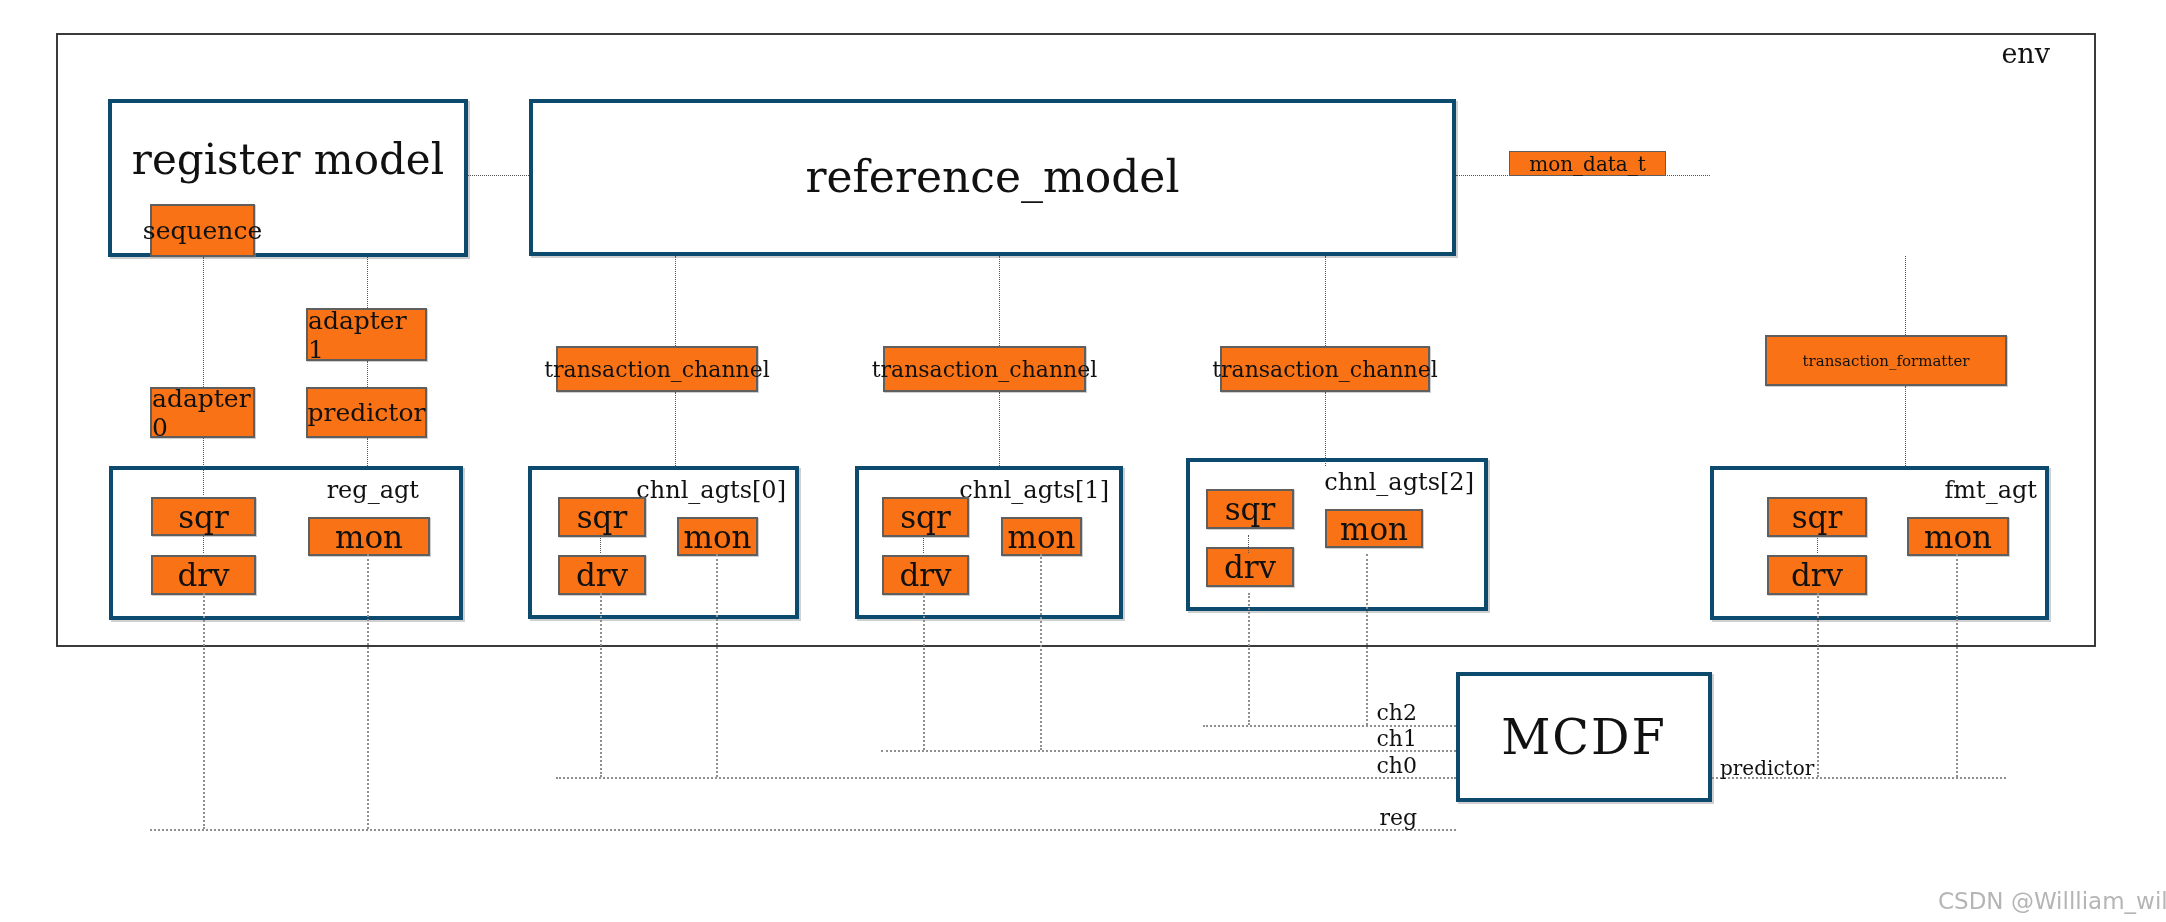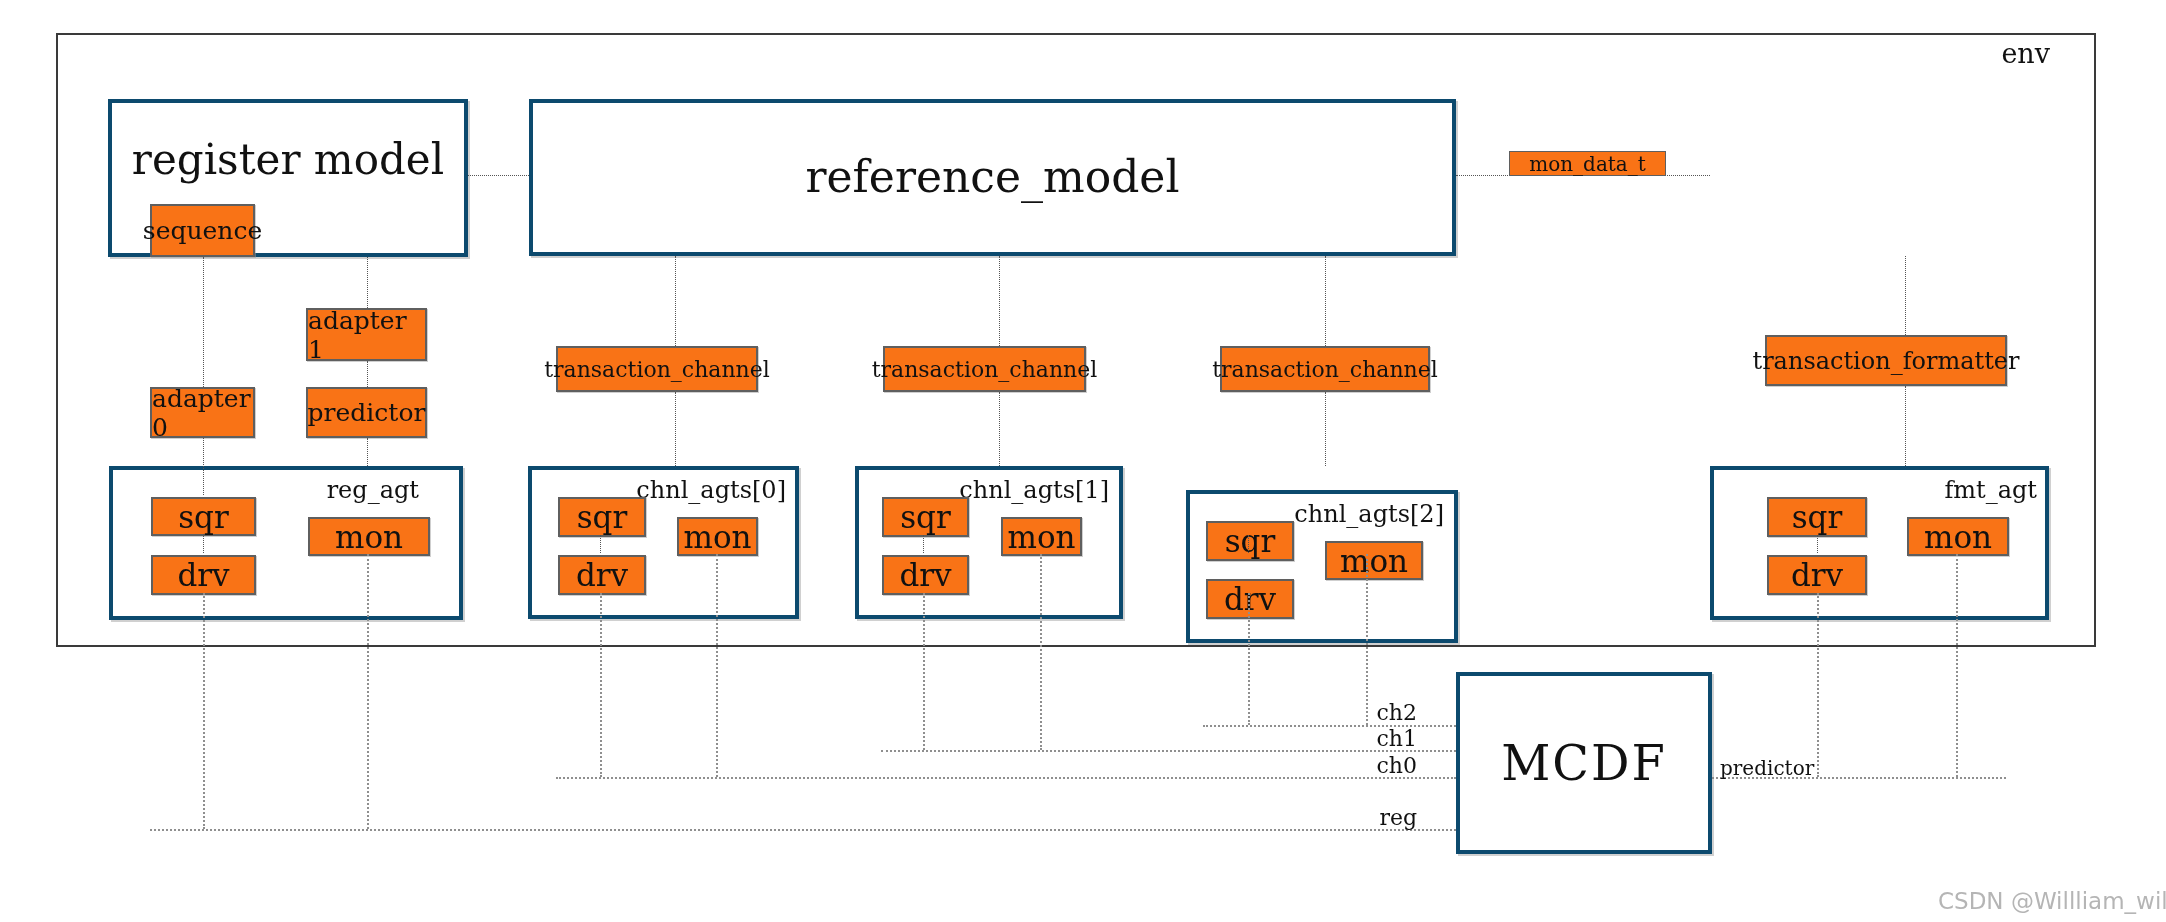--- a/index.html
+++ b/index.html
@@ -60,21 +60,21 @@
 
   <div class="sbox" style="left:556px;top:346px;width:202px;height:46px;font-size:22px;">
     <span>transaction_channel</span>
   </div>
   <div class="sbox" style="left:883px;top:346px;width:203px;height:46px;font-size:22px;">
     <span>transaction_channel</span>
   </div>
   <div class="sbox" style="left:1220px;top:346px;width:210px;height:46px;font-size:22px;">
     <span>transaction_channel</span>
   </div>
-  <div class="sbox" style="left:1765px;top:335px;width:242px;height:51px;font-size:24px;">
+  <div class="sbox" style="left:1765px;top:335px;width:242px;height:51px;font-size:15px;">
     <span>transaction_formatter</span>
   </div>
 
   <div class="box" style="left:109px;top:466px;width:354px;height:154px;">
     <div class="aglbl" style="top:6px;right:40px;">reg_agt</div>
     <div class="sbox inner" style="left:38px;top:27px;width:105px;height:39px;">
       <span>sqr</span>
       </div>
     <div class="sbox inner" style="left:38px;top:85px;width:105px;height:40px;">
       <span>drv</span>
@@ -103,21 +103,21 @@
       <span>sqr</span>
       </div>
     <div class="sbox inner" style="left:23px;top:85px;width:87px;height:40px;">
       <span>drv</span>
       </div>
     <div class="sbox inner" style="left:142px;top:47px;width:81px;height:39px;">
       <span>mon</span>
       </div>
   </div>
 
-  <div class="box" style="left:1186px;top:490px;width:272px;height:153px;">
+  <div class="box" style="left:1186px;top:458px;width:302px;height:153px;">
     <div class="aglbl" style="top:6px;right:10px;">chnl_agts[2]</div>
     <div class="sbox inner" style="left:16px;top:27px;width:88px;height:40px;">
       <span>sqr</span>
       </div>
     <div class="sbox inner" style="left:16px;top:85px;width:88px;height:40px;">
       <span>drv</span>
       </div>
     <div class="sbox inner" style="left:135px;top:47px;width:98px;height:39px;">
       <span>mon</span>
       </div>
@@ -129,21 +129,21 @@
       <span>sqr</span>
       </div>
     <div class="sbox inner" style="left:53px;top:85px;width:100px;height:40px;">
       <span>drv</span>
       </div>
     <div class="sbox inner" style="left:193px;top:47px;width:102px;height:39px;">
       <span>mon</span>
       </div>
   </div>
 
-  <div class="box flexc" style="left:1456px;top:672px;width:256px;height:182px;justify-content:center;">
+  <div class="box flexc" style="left:1456px;top:672px;width:256px;height:130px;justify-content:center;">
     <span style="font-size:48px;letter-spacing:2px;">MCDF</span>
   </div>
 
   <div class="vline fine" style="left:203px;top:257px;height:130px;"></div>
   <div class="vline fine" style="left:203px;top:438px;height:57px;"></div>
   <div class="vline fine" style="left:203px;top:534px;height:19px;"></div>
   <div class="vline" style="left:203px;top:593px;height:236px;"></div>
   <div class="vline fine" style="left:367px;top:257px;height:51px;"></div>
   <div class="vline fine" style="left:367px;top:361px;height:26px;"></div>
   <div class="vline fine" style="left:367px;top:438px;height:28px;"></div>

